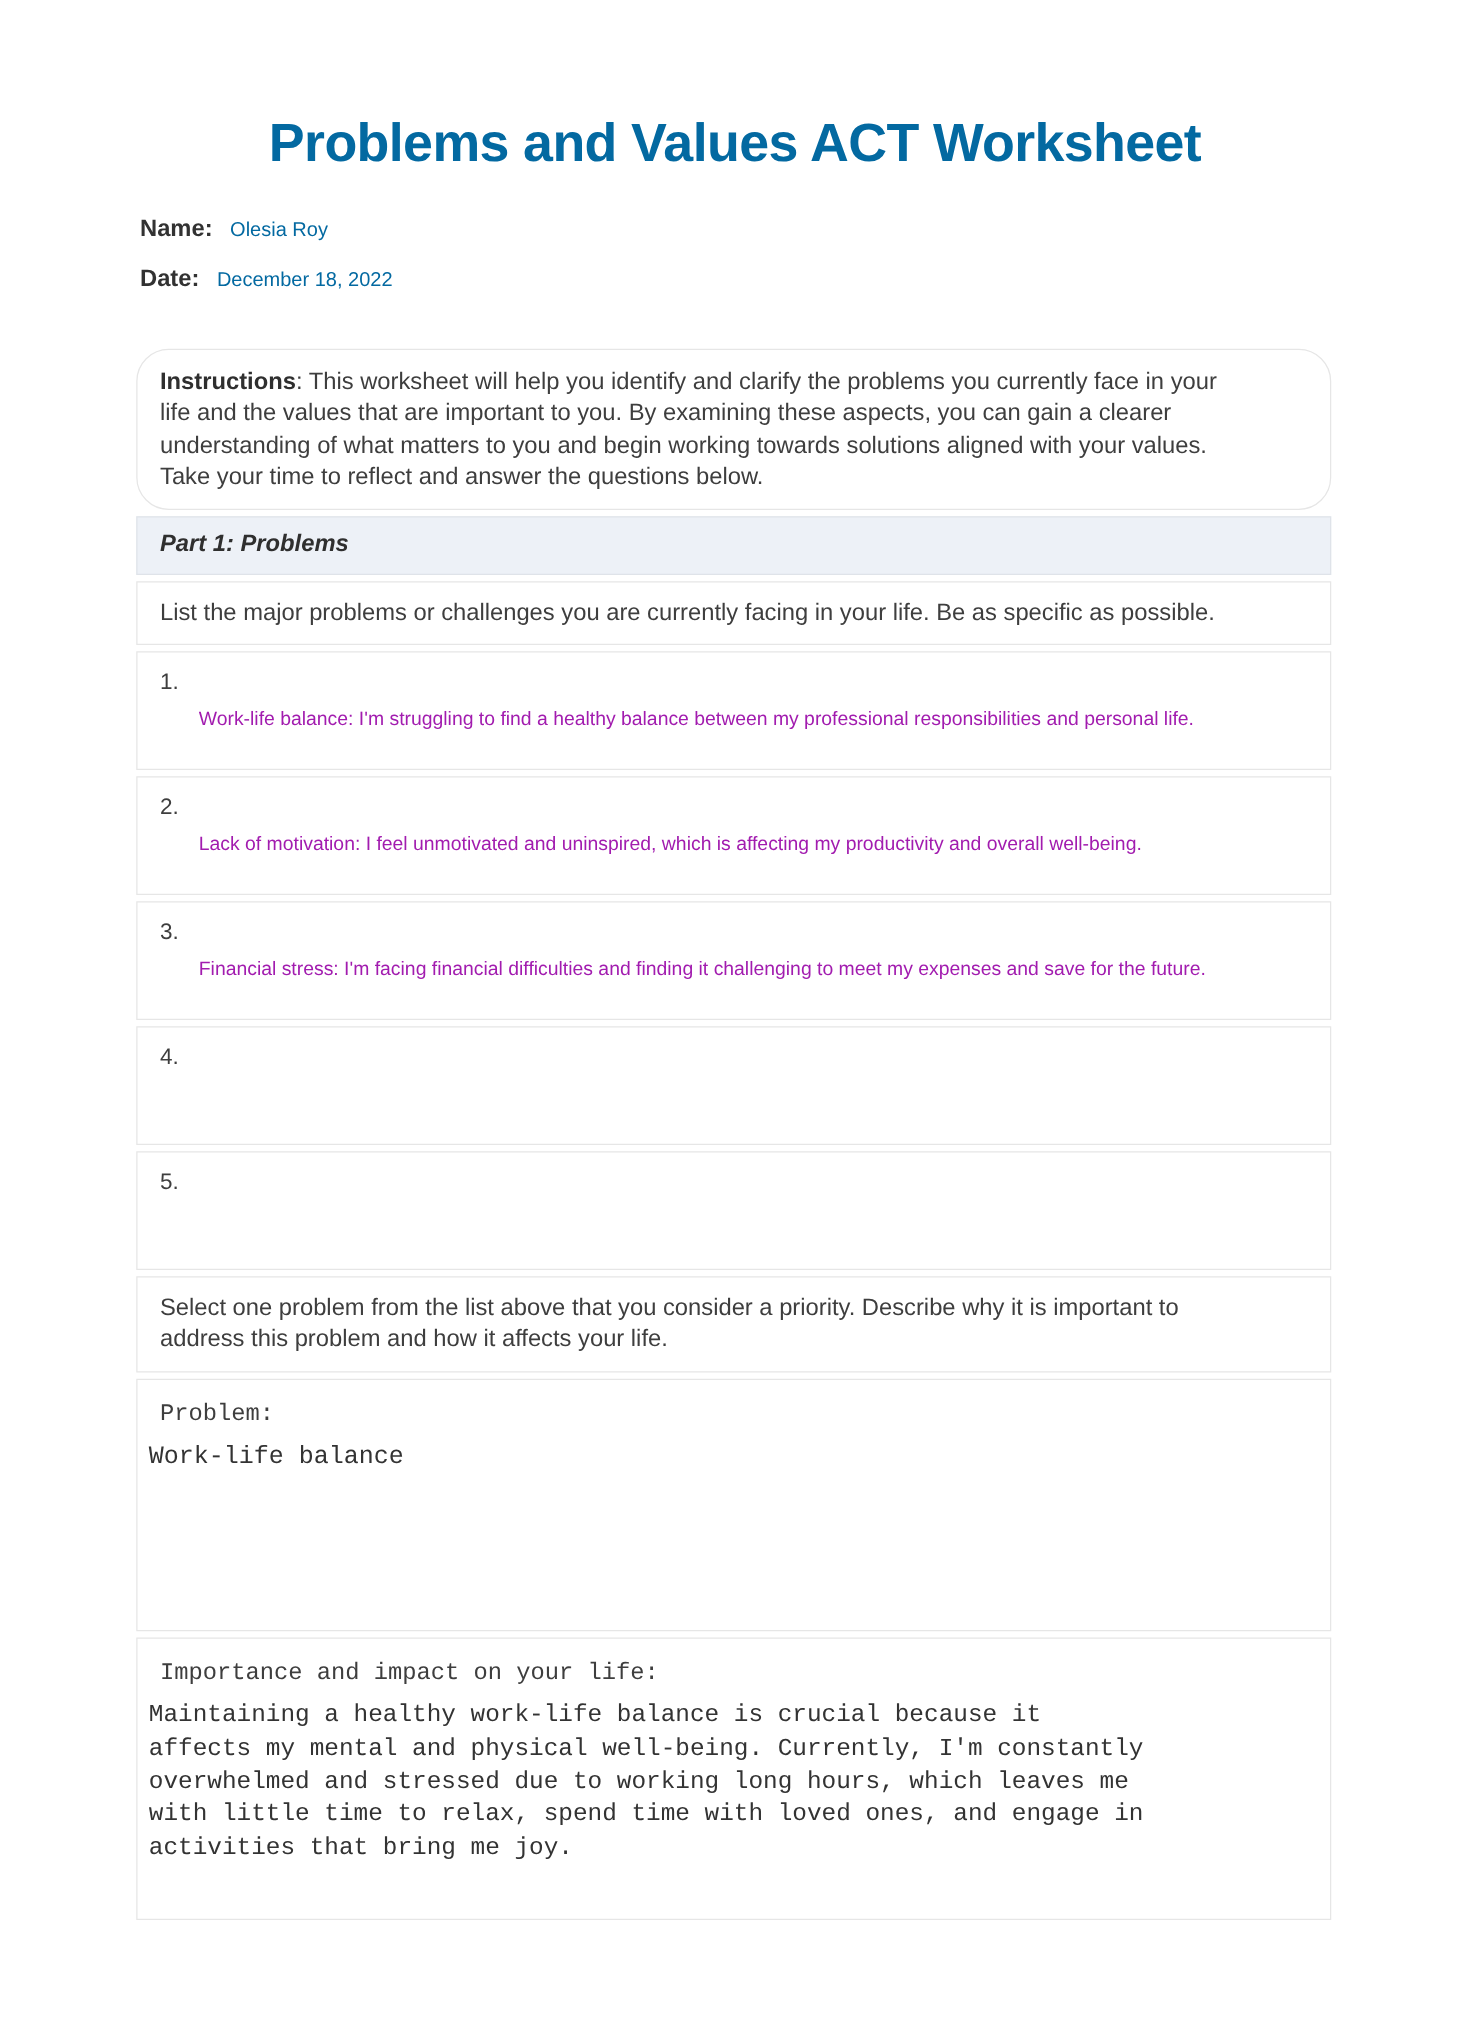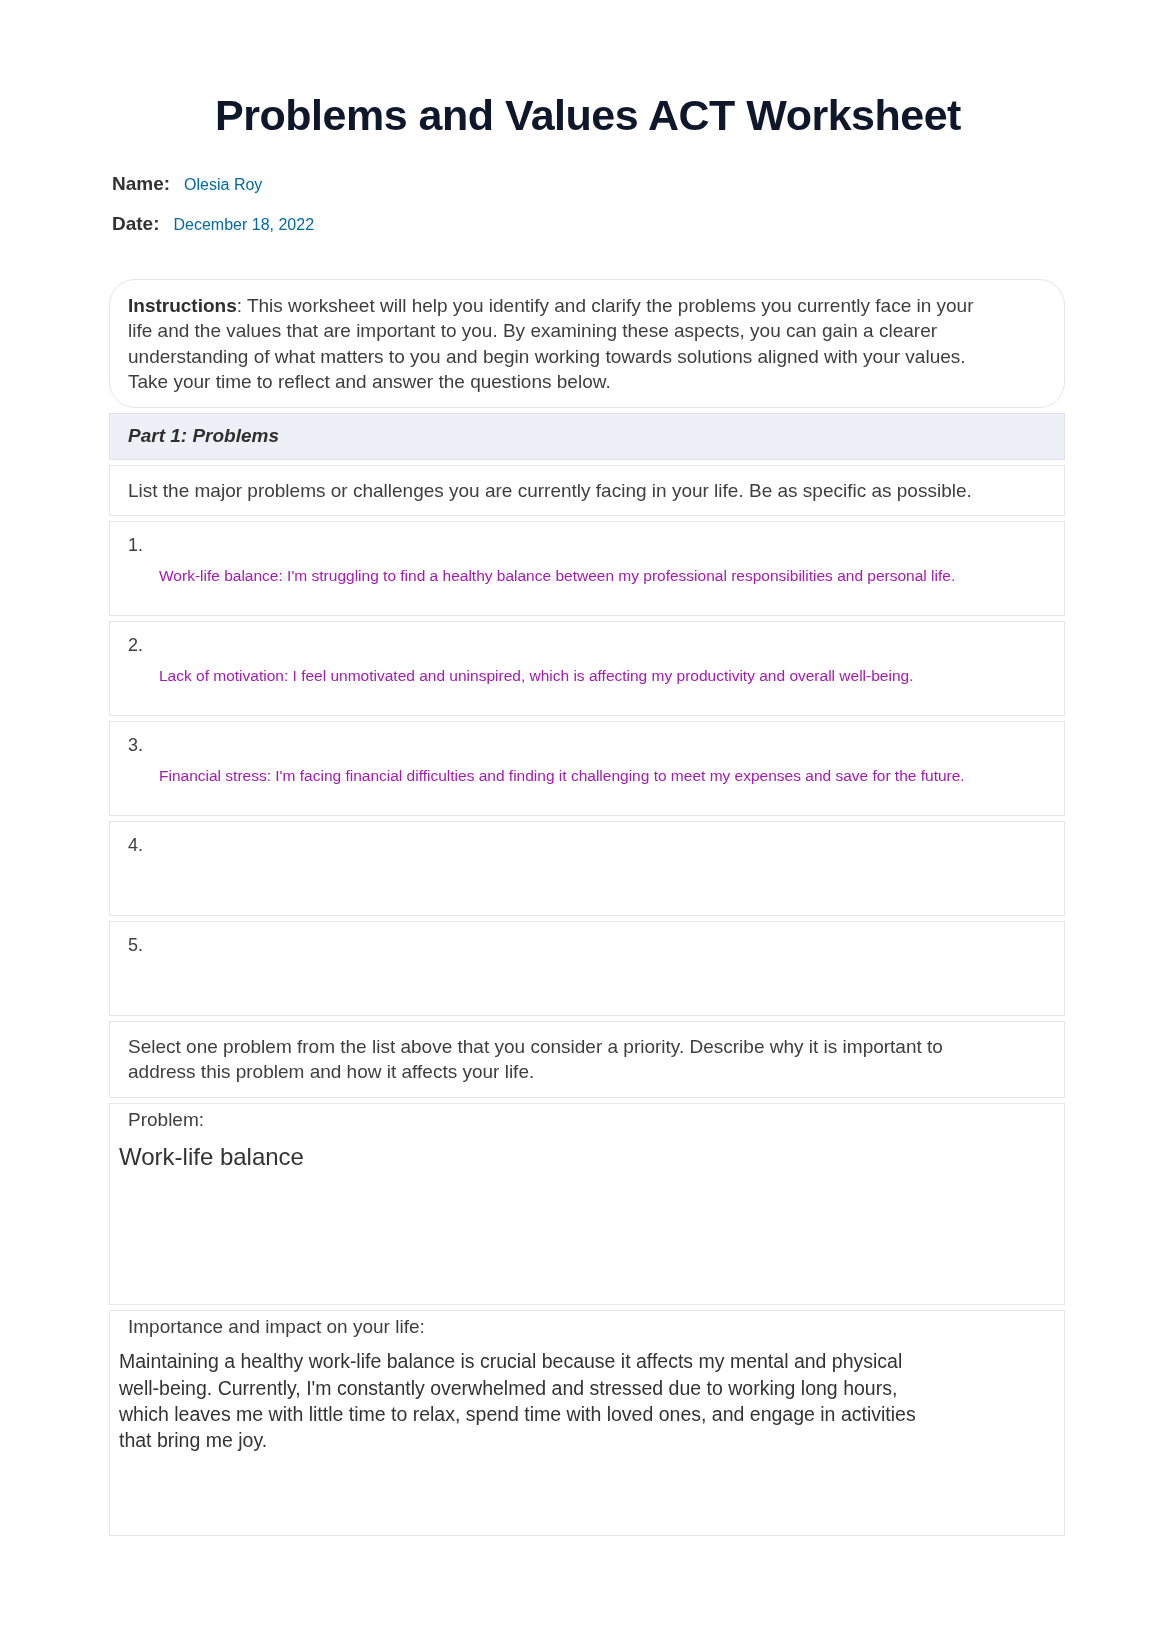--- a/index.html
+++ b/index.html
@@ -1,21 +1,21 @@
 <!DOCTYPE html>
 <html style="--header_bg: #edf1f7; --border: #e6e6e6; --body_text: #3e3e3e;"><head>
 <meta charset="utf-8">
 <style>
   html,body{margin:0;padding:0;background:#ffffff;}
   body{font-family:"Liberation Sans","DejaVu Sans",sans-serif;color:#3e3e3e;
        -webkit-font-smoothing:antialiased;}
   .page{position:relative;width:1176px;height:1630px;background:#fff;overflow:hidden;}
 
   .title{margin:94px 0 0 0;text-align:center;font-size:43px;line-height:1.0;
-         font-weight:bold;color:#0f172a;letter-spacing:-0.5px;}
+         font-weight:bold;color:#0369a1;letter-spacing:-0.5px;}
 
   .meta{margin:36px 0 0 112px;}
   .meta-row{margin-bottom:18px;display:flex;align-items:baseline;}
   .meta-label{font-size:19px;font-weight:bold;color:#323232;margin-right:14px;}
   .meta-value{font-size:16px;color:#0369a1;}
 
   .sheet{margin:44px 0 0 109px;width:956px;}
   .box{box-sizing:border-box;background:#fff;border:1px solid var(--border,#e6e6e6);
        margin-bottom:5px;}
 
@@ -29,23 +29,23 @@
   .question{padding:12px 18px;}
   .question p{margin:0;font-size:19px;line-height:1.33;color:#3e3e3e;}
   .q1 p{max-width:900px;}
   .q2 p{max-width:850px;}
 
   .item{height:95px;padding:13px 18px 0 18px;}
   .item .num{font-size:18px;line-height:1.2;color:#3e3e3e;}
   .item .ans{margin:9px 0 0 31px;font-size:15.5px;line-height:1.3;color:#a21caf;
              white-space:nowrap;overflow:hidden;}
 
-  .field{padding:4px 18px 0 18px;}
+  .field{padding:15px 18px 0 18px;font-family:Liberation Mono, monospace;}
   .field .field-label{font-size:19px;line-height:1.3;color:#3e3e3e;}
-  .field .field-value{margin:9px 0 0 -9px;font-size:24px;line-height:1.35;color:#333333;}
+  .field .field-value{margin:9px 0 0 -9px;font-size:20px;line-height:1.35;color:#333333;}
   .problem-field{height:202px;}
   .importance-field{height:226px;}
   .importance-field .field-value{max-width:800px;font-size:19.5px;}
 </style>
 </head>
 <body>
 
 <div class="page">
 
   <h1 class="title">Problems and Values ACT Worksheet</h1>

